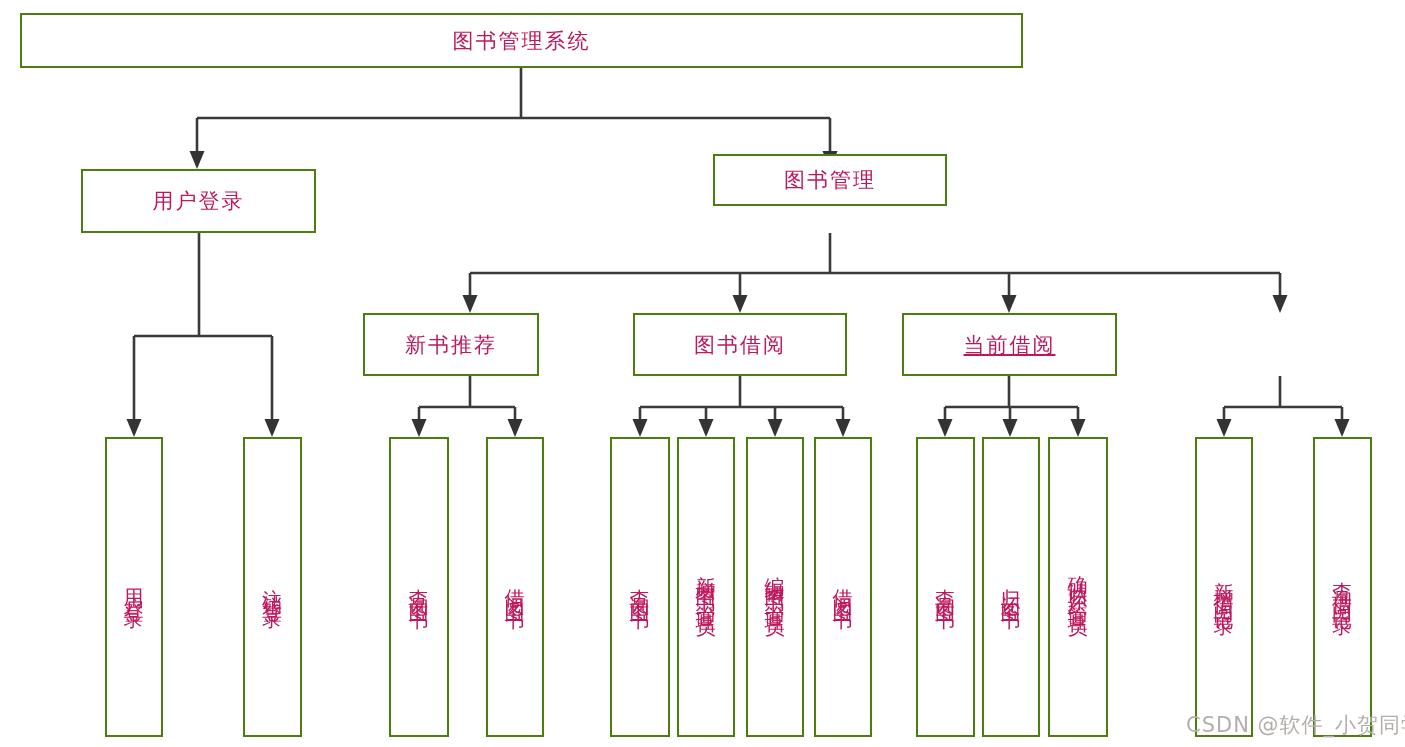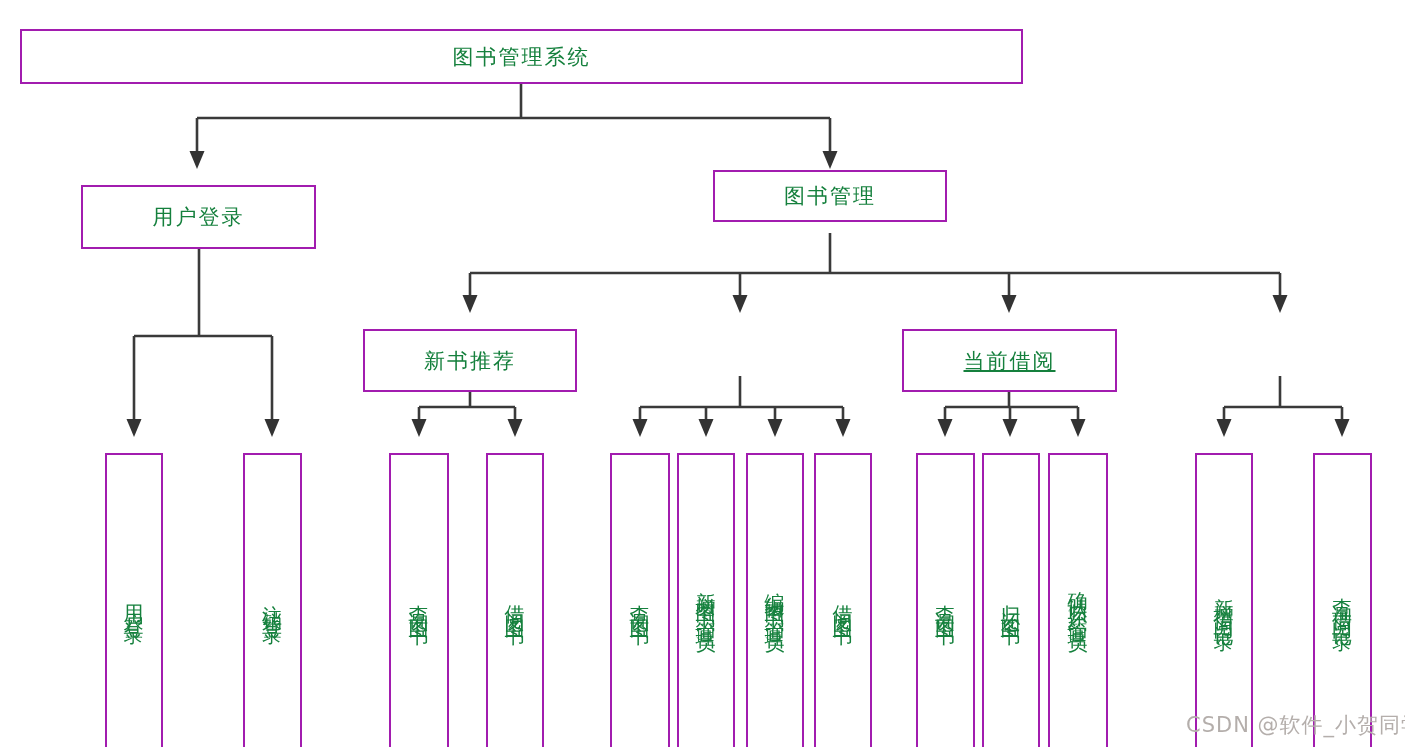--- a/index.html
+++ b/index.html
@@ -25,27 +25,26 @@
     stroke-width: 2.6;
     fill: none;
   }
   #wires path.head {
     fill: #333333;
     stroke: none;
   }
   .node {
     position: absolute;
     background: #ffffff;
-    border: 2px solid #a21caf;
+    border: 2px solid #4d7c0f;
     display: flex;
     align-items: center;
     justify-content: center;
-    color: #15803d;
+    color: #be185d;
     box-sizing: border-box;
-    margin-top: 16px;
   }
   .hbox {
     font-size: 21px;
     letter-spacing: 2px;
     white-space: nowrap;
   }
   .vbox {
     writing-mode: vertical-rl;
     text-orientation: mixed;
     font-size: 20px;
@@ -144,21 +143,22 @@
       <path class="stem" d="M1342,407 V421"></path>
       <path class="head" d="M1334.5,419 L1349.5,419 L1342,437 Z"></path>
     </g>
   </svg>
 
   <div class="node hbox" style="left:20px; top:13px; width:1003px; height:55px;">图书管理系统</div>
 
   <div class="node hbox" style="left:81px; top:169px; width:235px; height:64px;">用户登录</div>
   <div class="node hbox" style="left:713px; top:154px; width:234px; height:52px;">图书管理</div>
 
-  <div class="node hbox" style="left:363px; top:313px; width:214px; height:63px;">新书推荐</div>
+  <div class="node hbox" style="left:363px; top:313px; width:176px; height:63px;">新书推荐</div>
+  <div class="node hbox" style="left:633px; top:313px; width:214px; height:63px;">图书借阅</div>
   <div class="node hbox" style="left:902px; top:313px; width:215px; height:63px;text-decoration:underline;">当前借阅</div>
 
   <div class="node vbox" style="left:105px; top:437px; width:58px; height:300px;">用户登录</div>
   <div class="node vbox" style="left:243px; top:437px; width:59px; height:300px;">注销登录</div>
 
   <div class="node vbox" style="left:389px; top:437px; width:60px; height:300px;">查询图书</div>
   <div class="node vbox" style="left:486px; top:437px; width:58px; height:300px;">借阅图书</div>
 
   <div class="node vbox" style="left:610px; top:437px; width:60px; height:300px;">查询图书</div>
   <div class="node vbox long" style="left:677px; top:437px; width:58px; height:300px;">新增图书（管理员）</div>

